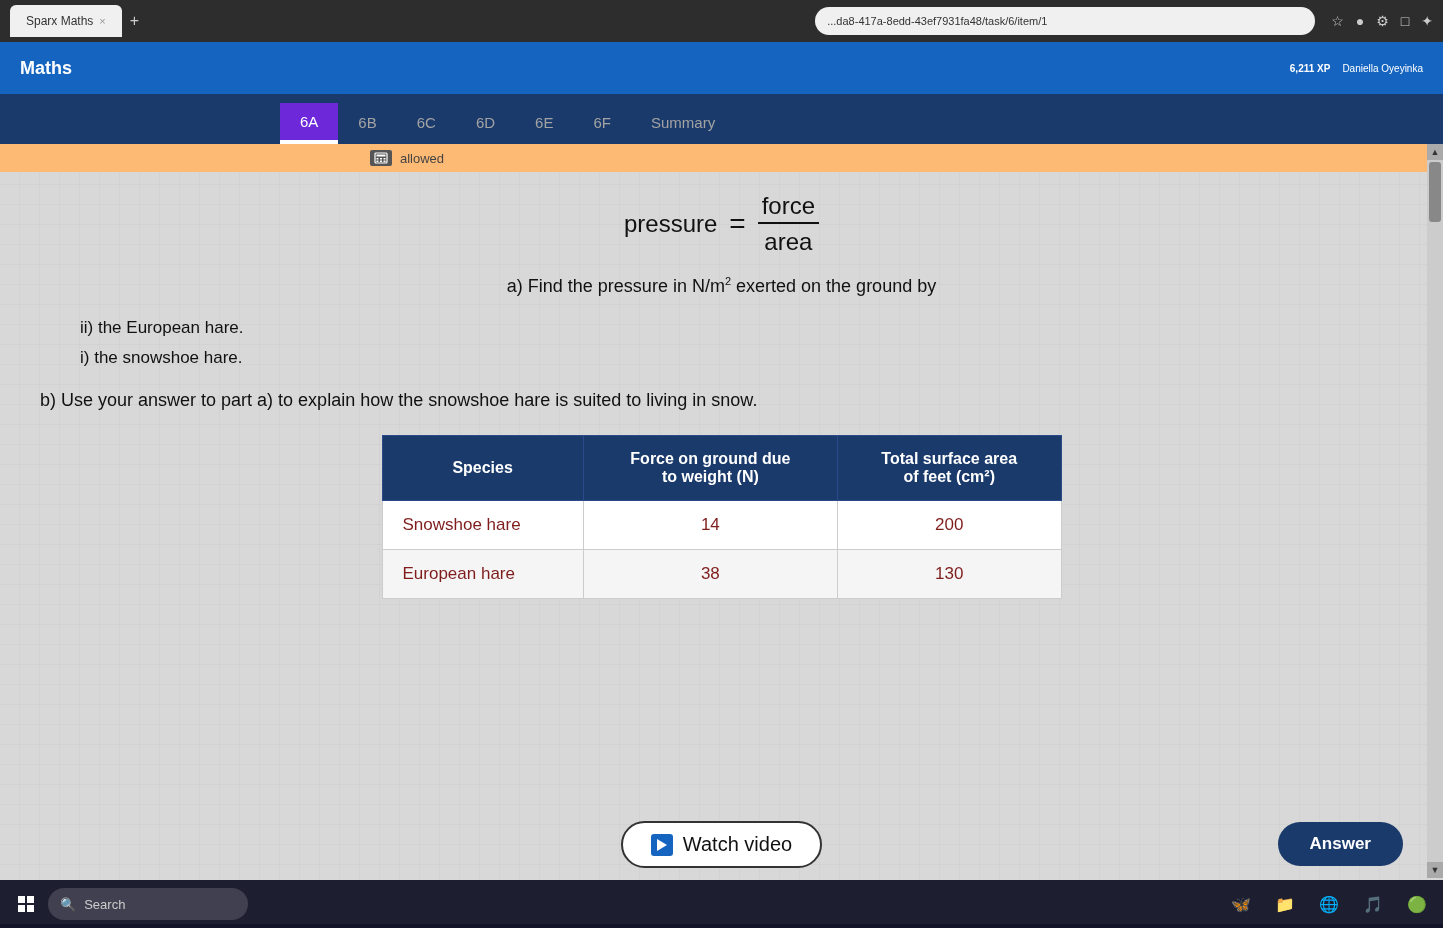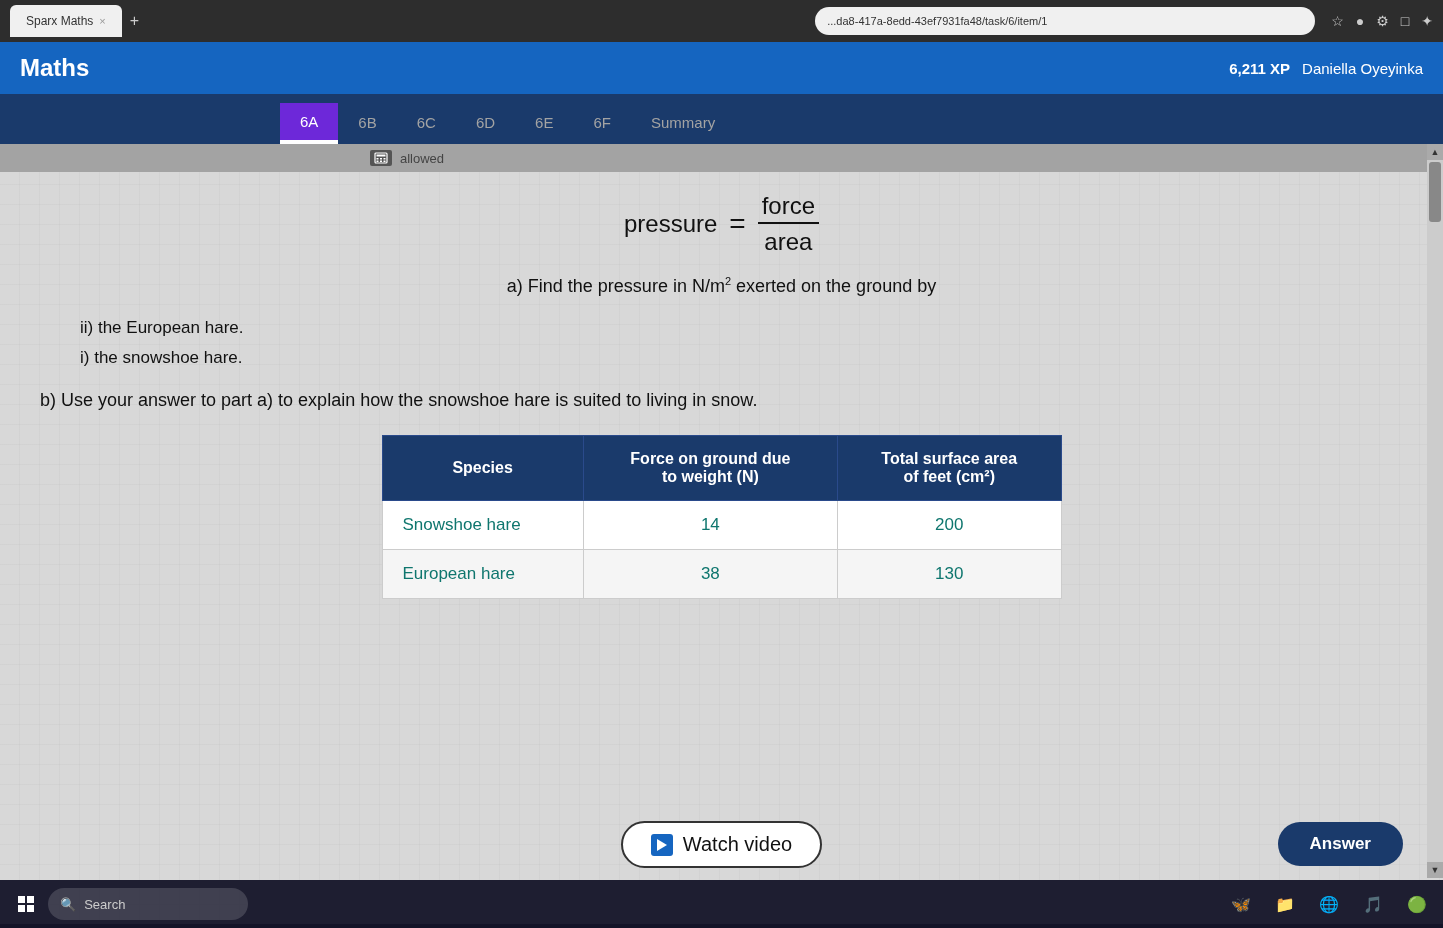--- a/index.html
+++ b/index.html
@@ -68,30 +68,30 @@
     
     .app-header {
       background: #1565c0;
       height: 52px;
       display: flex;
       align-items: center;
       padding: 0 20px;
     }
     .app-title {
       color: white;
-      font-size: 24px;
+      font-size: 18px;
       font-weight: bold;
     }
     .header-right {
       margin-left: auto;
       display: flex;
       align-items: center;
       gap: 12px;
       color: white;
-      font-size: 15px;
+      font-size: 10px;
     }
     .xp-label { font-weight: 600; }
     .user-name { color: white; }
 
     
     .nav-tabs {
       background: #1a3a6b;
       display: flex;
       align-items: flex-end;
       padding: 0 280px;
@@ -106,21 +106,21 @@
       transition: all 0.2s;
     }
     .nav-tab.active {
       color: white;
       border-bottom: 4px solid white;
       background: #6d28d9;
     }
 
     
     .calc-bar {
-      background: #a3a3a3;
+      background: #fdba74;
       padding: 6px 20px;
       display: flex;
       align-items: center;
       gap: 8px;
       font-size: 13px;
       color: #444;
     }
     .calc-icon {
       width: 22px;
       height: 16px;
@@ -215,21 +215,21 @@
     }
     .data-table tbody tr {
       background: white;
     }
     .data-table tbody tr:nth-child(even) {
       background: #f5f5f5;
     }
     .data-table tbody td {
       padding: 14px 20px;
       font-size: 17px;
-      color: #0f766e;
+      color: #7f1d1d;
       text-align: center;
       border: 1px solid #ccc;
     }
     .data-table tbody td:first-child {
       text-align: left;
       font-weight: 500;
     }
 
     
     .bottom-bar {

